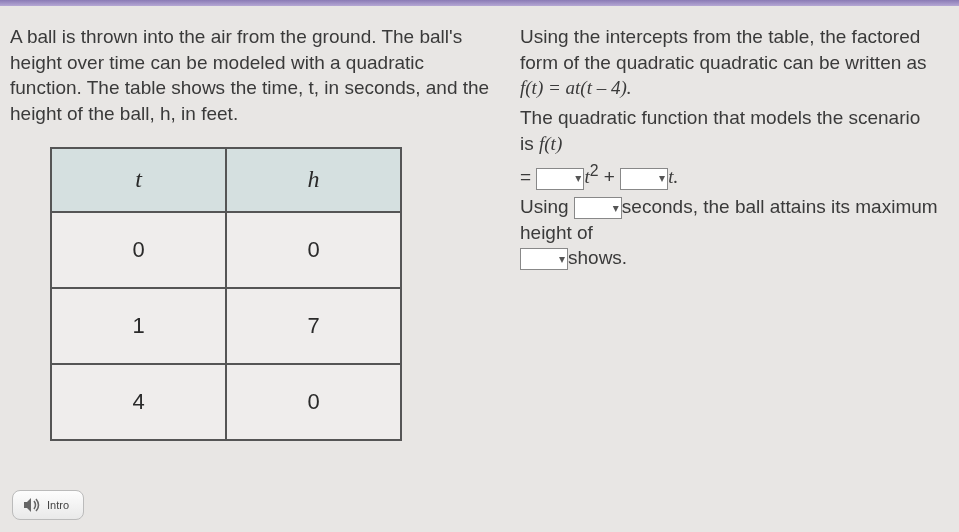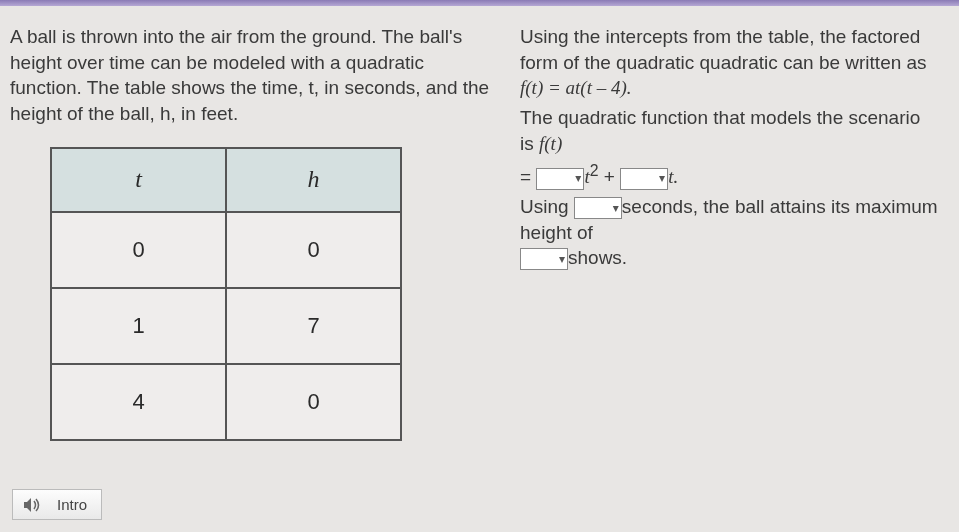--- a/index.html
+++ b/index.html
@@ -81,26 +81,26 @@
       margin-left: 4px;
     }
     .footer {
       position: absolute;
       bottom: 12px;
       left: 12px;
     }
     .intro-btn {
       display: inline-flex;
       align-items: center;
-      gap: 16px;
+      gap: 6px;
       background: linear-gradient(#fdfdfd, #e9e9e9);
       border: 1px solid #bbb;
-      border-radius: 0;
+      border-radius: 8px;
       padding: 6px 14px 6px 10px;
-      font-size: 15px;
+      font-size: 11px;
       color: #444;
       cursor: pointer;
     }
     .speaker-icon svg { display: block; }
   </style>
 </head>
 <body>
 
 <div class="top-bar"></div>
 

